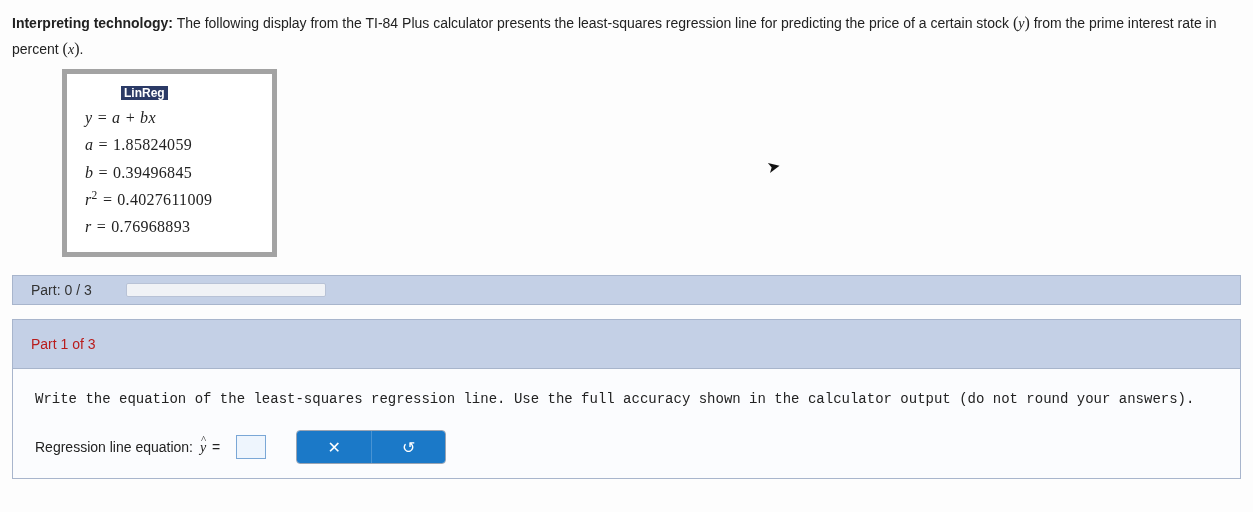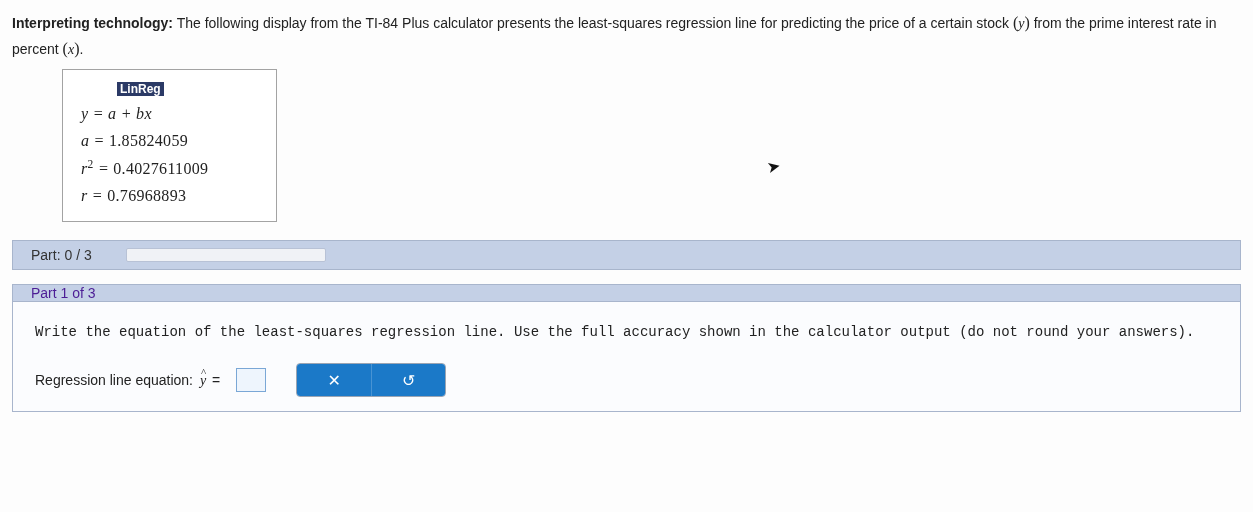--- a/index.html
+++ b/index.html
@@ -9,21 +9,21 @@
       color: #222;
       background: #fdfdfd;
       padding: 10px 12px;
       width: 1253px;
     }
     .intro { line-height: 1.6; margin-bottom: 8px; }
     .intro b { font-weight: 700; }
     .intro .mathvar { font-style: italic; font-family: "Times New Roman", serif; }
     .paren { font-family: "Times New Roman", serif; font-size: 16px; }
     .calc-box {
-      border: 1px solid #a3a3a3;
+      border: 5px solid #a3a3a3;
       padding: 10px 18px 12px;
       margin: 0 0 18px 50px;
       display: inline-block;
       min-width: 215px;
       background: #fff;
     }
     .linreg-badge {
       display: inline-block;
       background: #2b3a66;
       color: #fff;
@@ -59,22 +59,22 @@
       border: 1px solid #b8c2d6;
       border-radius: 2px;
     }
     .part-container {
       border: 1px solid #a8b5cc;
       background: #fbfcfe;
     }
     .part-header {
       background: #c4d0e6;
       border-bottom: 1px solid #a8b5cc;
-      padding: 0 18px;
-      color: #4c1d95;
+      padding: 16px 18px;
+      color: #b91c1c;
     }
     .part-body { padding: 20px 22px 14px; }
     .question-text { margin-bottom: 20px; line-height: 1.5; font-family: Liberation Mono, monospace; }
     .answer-row {
       display: flex;
       align-items: center;
       gap: 16px;
     }
     .answer-label { white-space: nowrap; }
     .yhat {
@@ -129,20 +129,21 @@
 
 
 <div class="intro">
   <b>Interpreting technology:</b><span> The following display from the TI-84 Plus calculator presents the least-squares regression line for predicting the price of a certain stock </span><span class="paren">(</span><span class="mathvar">y</span><span class="paren">)</span><span> from the prime interest rate in percent </span><span class="paren">(</span><span class="mathvar">x</span><span class="paren">)</span><span>.</span>
 </div>
 
 <div class="calc-box">
   <div class="linreg-badge">LinReg</div>
   <div class="calc-line">y = a + bx</div>
   <div class="calc-line"><span>a</span> = <span class="num">1.85824059</span></div>
+  <div class="calc-line"><span>b</span> = <span class="num">0.39496845</span></div>
   <div class="calc-line"><span>r</span><sup>2</sup> = <span class="num">0.4027611009</span></div>
   <div class="calc-line"><span>r</span> = <span class="num">0.76968893</span></div>
 </div>
 
 <div class="progress-bar-row">
   <span class="progress-label">Part: 0 / 3</span>
   <div class="progress-track"></div>
 </div>
 
 <div class="part-container">

